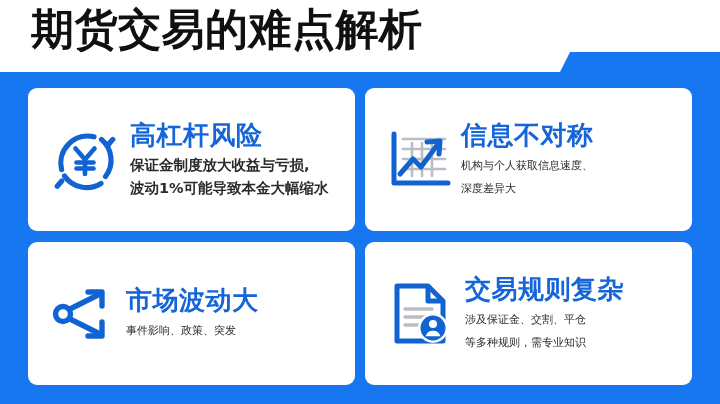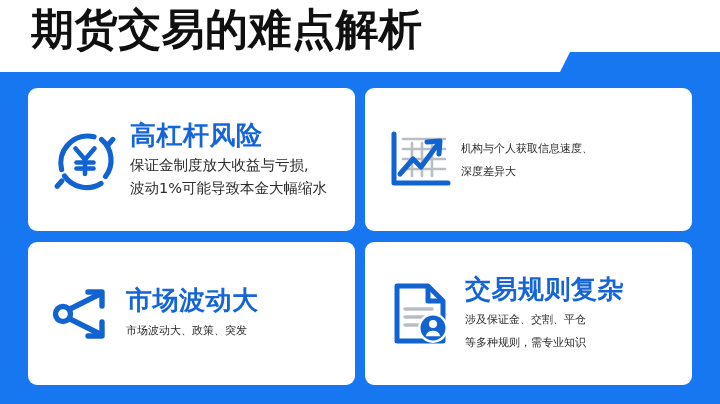--- a/index.html
+++ b/index.html
@@ -103,21 +103,21 @@
     line-height: 23px;
     color: #2b2b2b;
     font-family: "DejaVu Sans", "Liberation Sans", sans-serif;
     letter-spacing: 0px;
   }
   .card-body span {
     display: block;
     white-space: nowrap;
   }
   
-  #card-1 .card-body { font-size: 14.5px; }
+  #card-1 .card-body { font-size: 14.5px; font-weight: bold; }
   #card-2 .card-icon { width: 80px; }
   #card-3 .card-icon { width: 82px; }
   #card-4 .card-icon { width: 84px; }
 </style>
 </head>
 <body>
 
 <div id="stage">
 
   <div id="blue-bg"></div>
@@ -174,20 +174,21 @@
 
           <g stroke="#1263d2" stroke-width="5" stroke-linecap="round" stroke-linejoin="round" fill="none">
             <path d="M8 5 V54 H62"></path>
 
             <path d="M14 45 L27 30 L35 38 L52 15"></path>
             <path d="M41 13 L54 12 L53 25"></path>
           </g>
         </svg>
       </div>
       <div class="card-text">
+        <div class="card-heading">信息不对称</div>
         <div class="card-body">
           <span>机构与个人获取信息速度、</span>
           <span>深度差异大</span>
         </div>
       </div>
     </div>
 
     <div class="card" id="card-3">
       <div class="card-icon">
         <svg width="66" height="62" viewBox="0 0 66 62" aria-hidden="true">
@@ -199,21 +200,21 @@
             <path d="M38 9 L52 9 L52 23"></path>
 
             <path d="M20 36 L50 51"></path>
             <path d="M52 39 L52 53 L38 53"></path>
           </g>
         </svg>
       </div>
       <div class="card-text">
         <div class="card-heading">市场波动大</div>
         <div class="card-body">
-          <span>市场波动大、政策、突发</span>
+          <span>事件影响、政策、突发</span>
         </div>
       </div>
     </div>
 
     <div class="card" id="card-4">
       <div class="card-icon">
         <svg width="66" height="68" viewBox="0 0 66 68" aria-hidden="true">
 
           <path d="M9 6 H40 L55 21 V61 H9 Z" fill="none" stroke="#1263d2" stroke-width="5" stroke-linejoin="round"></path>
           <path d="M40 6 L40 21 L55 21" fill="none" stroke="#1263d2" stroke-width="5" stroke-linejoin="round"></path>

